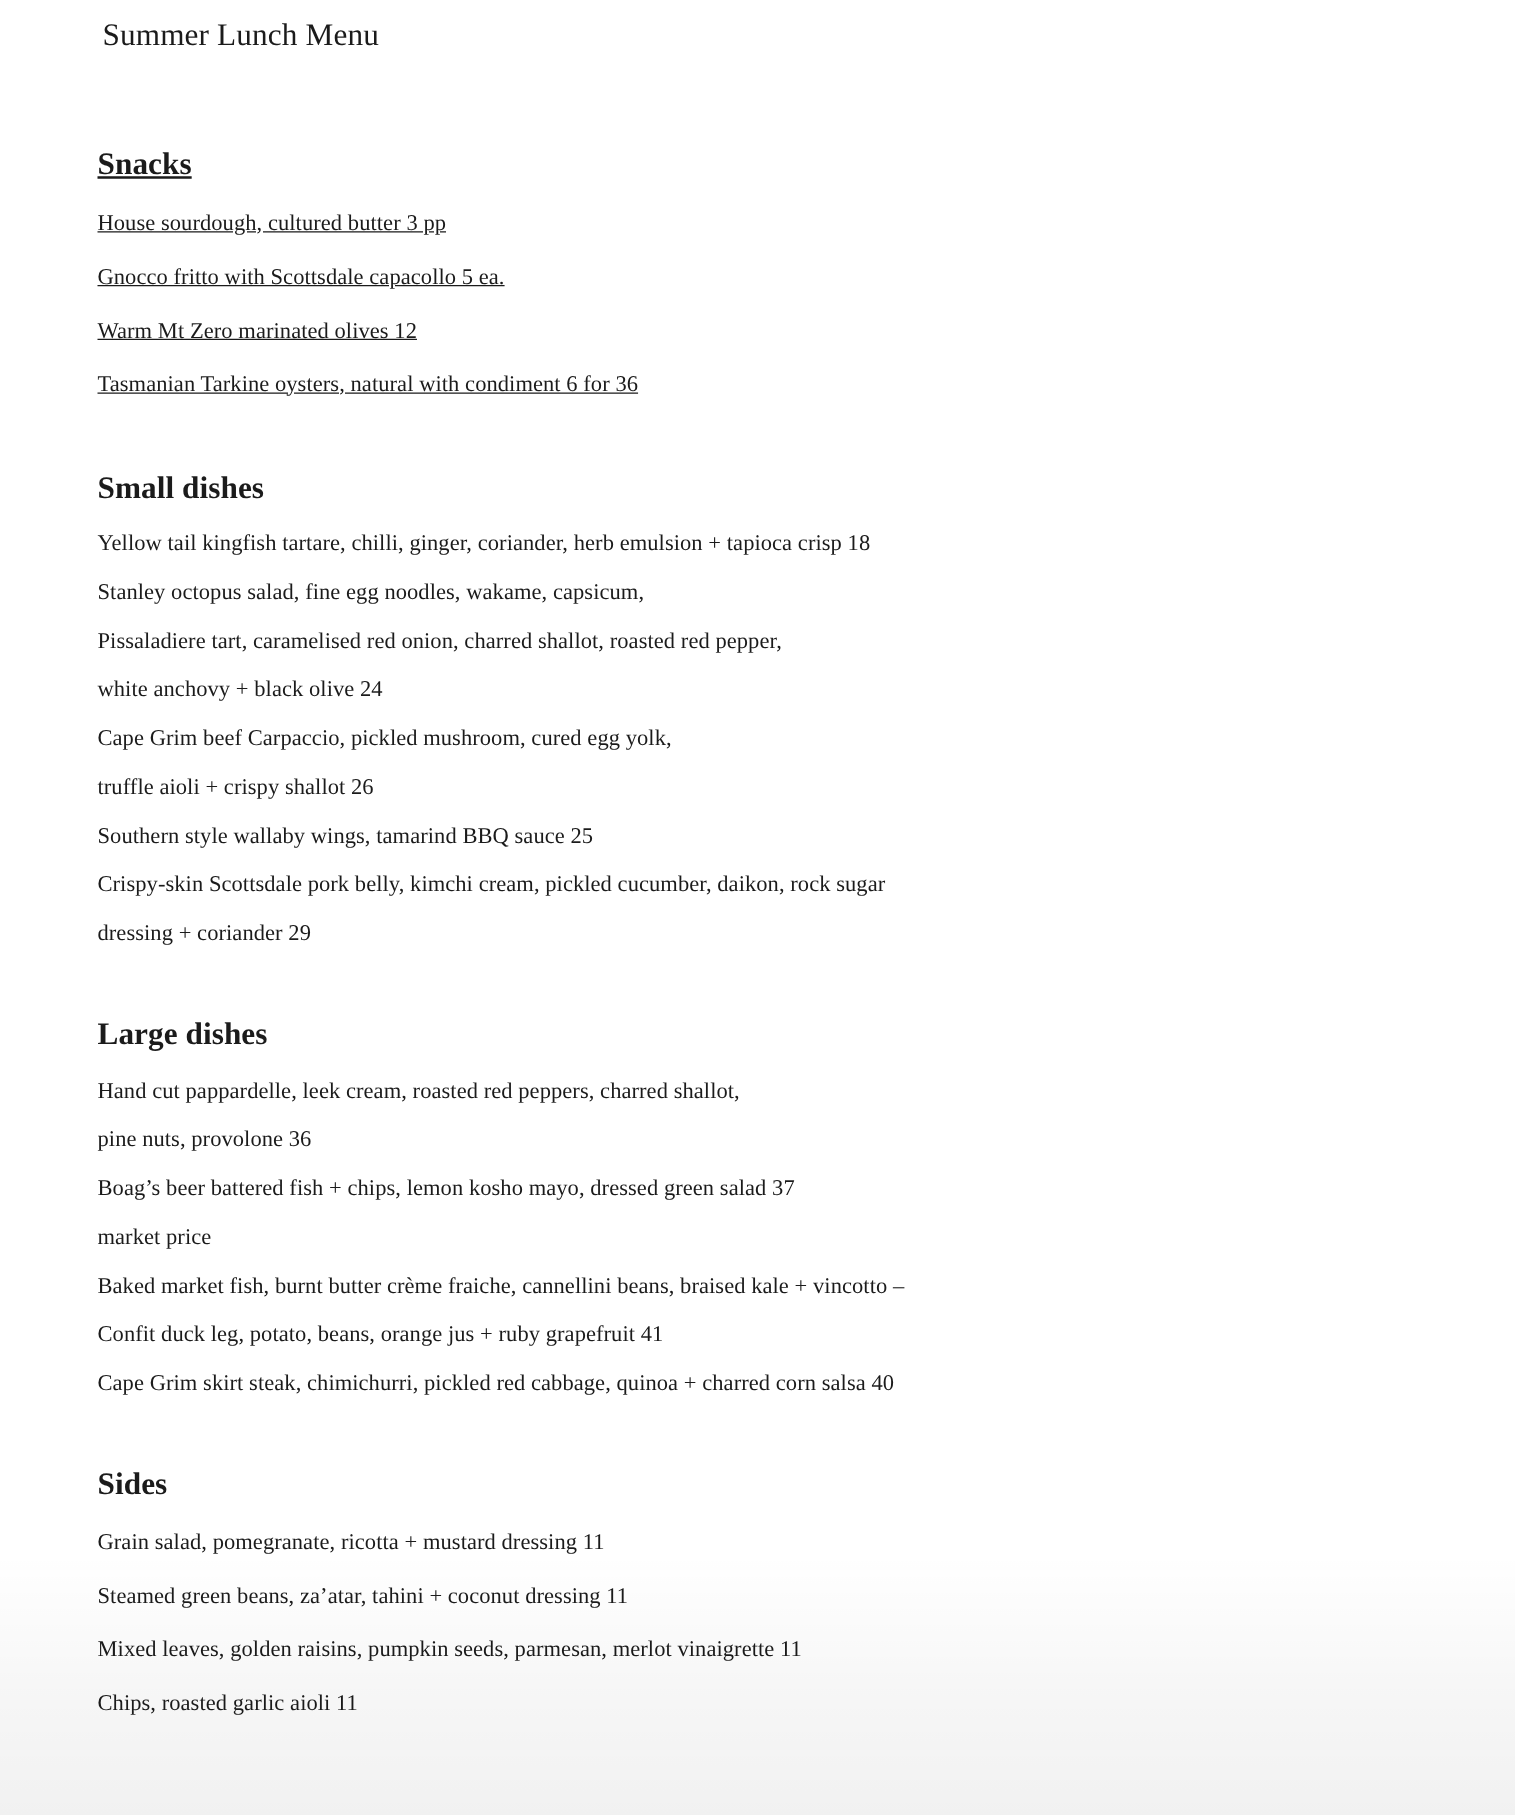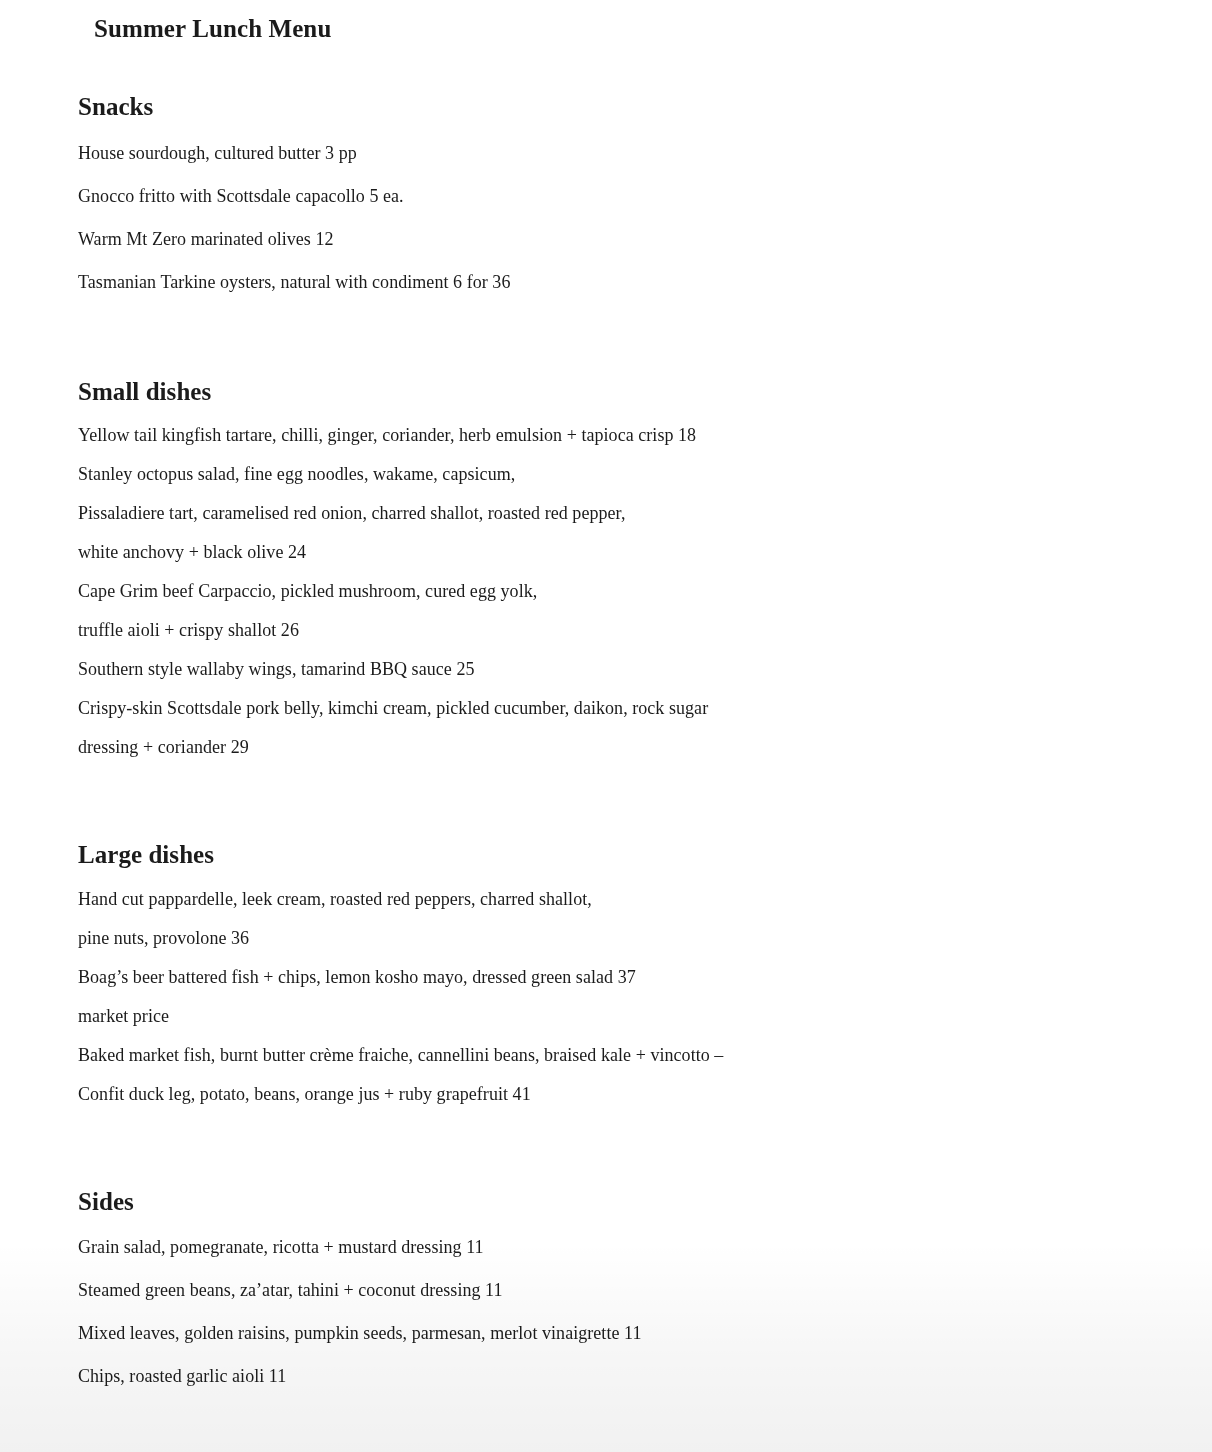--- a/index.html
+++ b/index.html
@@ -30,32 +30,33 @@
 
   .menu {
     position: relative;
     padding: 12px 0 0 78px;
     box-sizing: border-box;
     width: 1212px;
   }
 
   .menu-title {
     font-size: 25px;
-    font-weight: 700;
+    font-weight: 400;
     line-height: 1.32;
     letter-spacing: 0.1px;
-    margin: 0 0 0 16px;
+    margin: 0 0 0 4px;
     white-space: pre;
   }
 
   .section {
-    margin-top: 72px;
+    margin-top: 46px;
   }
   .section:first-of-type {
-    margin-top: 46px;
+    margin-top: 71px;
+    text-decoration: underline;
   }
 
   .section-heading {
     font-size: 25px;
     font-weight: 700;
     line-height: 1.30;
     letter-spacing: 0.05px;
     margin: 0 0 8px 0;
     white-space: pre;
   }
@@ -100,20 +101,21 @@
         <div class="item"><span class="wrap-line">Cape Grim beef Carpaccio, pickled mushroom, cured egg yolk,</span><span class="wrap-line">truffle aioli + crispy shallot 26</span></div>
         <div class="item"><span class="wrap-line">Southern style wallaby wings, tamarind BBQ sauce 25</span></div>
         <div class="item"><span class="wrap-line">Crispy-skin Scottsdale pork belly, kimchi cream, pickled cucumber, daikon, rock sugar</span><span class="wrap-line">dressing + coriander 29</span></div>
       </div>
       <div class="section section--tight">
         <div class="section-heading">Large dishes</div>
         <div class="item"><span class="wrap-line">Hand cut pappardelle, leek cream, roasted red peppers, charred shallot,</span><span class="wrap-line">pine nuts, provolone 36</span></div>
         <div class="item"><span class="wrap-line">Boag’s beer battered fish + chips, lemon kosho mayo, dressed green salad 37</span></div>
         <div class="item"><span class="wrap-line">market price</span><span class="wrap-line">Baked market fish, burnt butter crème fraiche, cannellini beans, braised kale + vincotto –</span></div>
         <div class="item"><span class="wrap-line">Confit duck leg, potato, beans, orange jus + ruby grapefruit 41</span></div>
+        <div class="item"><span class="wrap-line">Cape Grim skirt steak, chimichurri, pickled red cabbage, quinoa + charred corn salsa 40</span></div>
       </div>
       <div class="section">
         <div class="section-heading">Sides</div>
         <div class="item"><span class="wrap-line">Grain salad, pomegranate, ricotta + mustard dressing 11</span></div>
         <div class="item"><span class="wrap-line">Steamed green beans, za’atar, tahini + coconut dressing 11</span></div>
         <div class="item"><span class="wrap-line">Mixed leaves, golden raisins, pumpkin seeds, parmesan, merlot vinaigrette 11</span></div>
         <div class="item"><span class="wrap-line">Chips, roasted garlic aioli 11</span></div>
       </div>
     </div>
 

